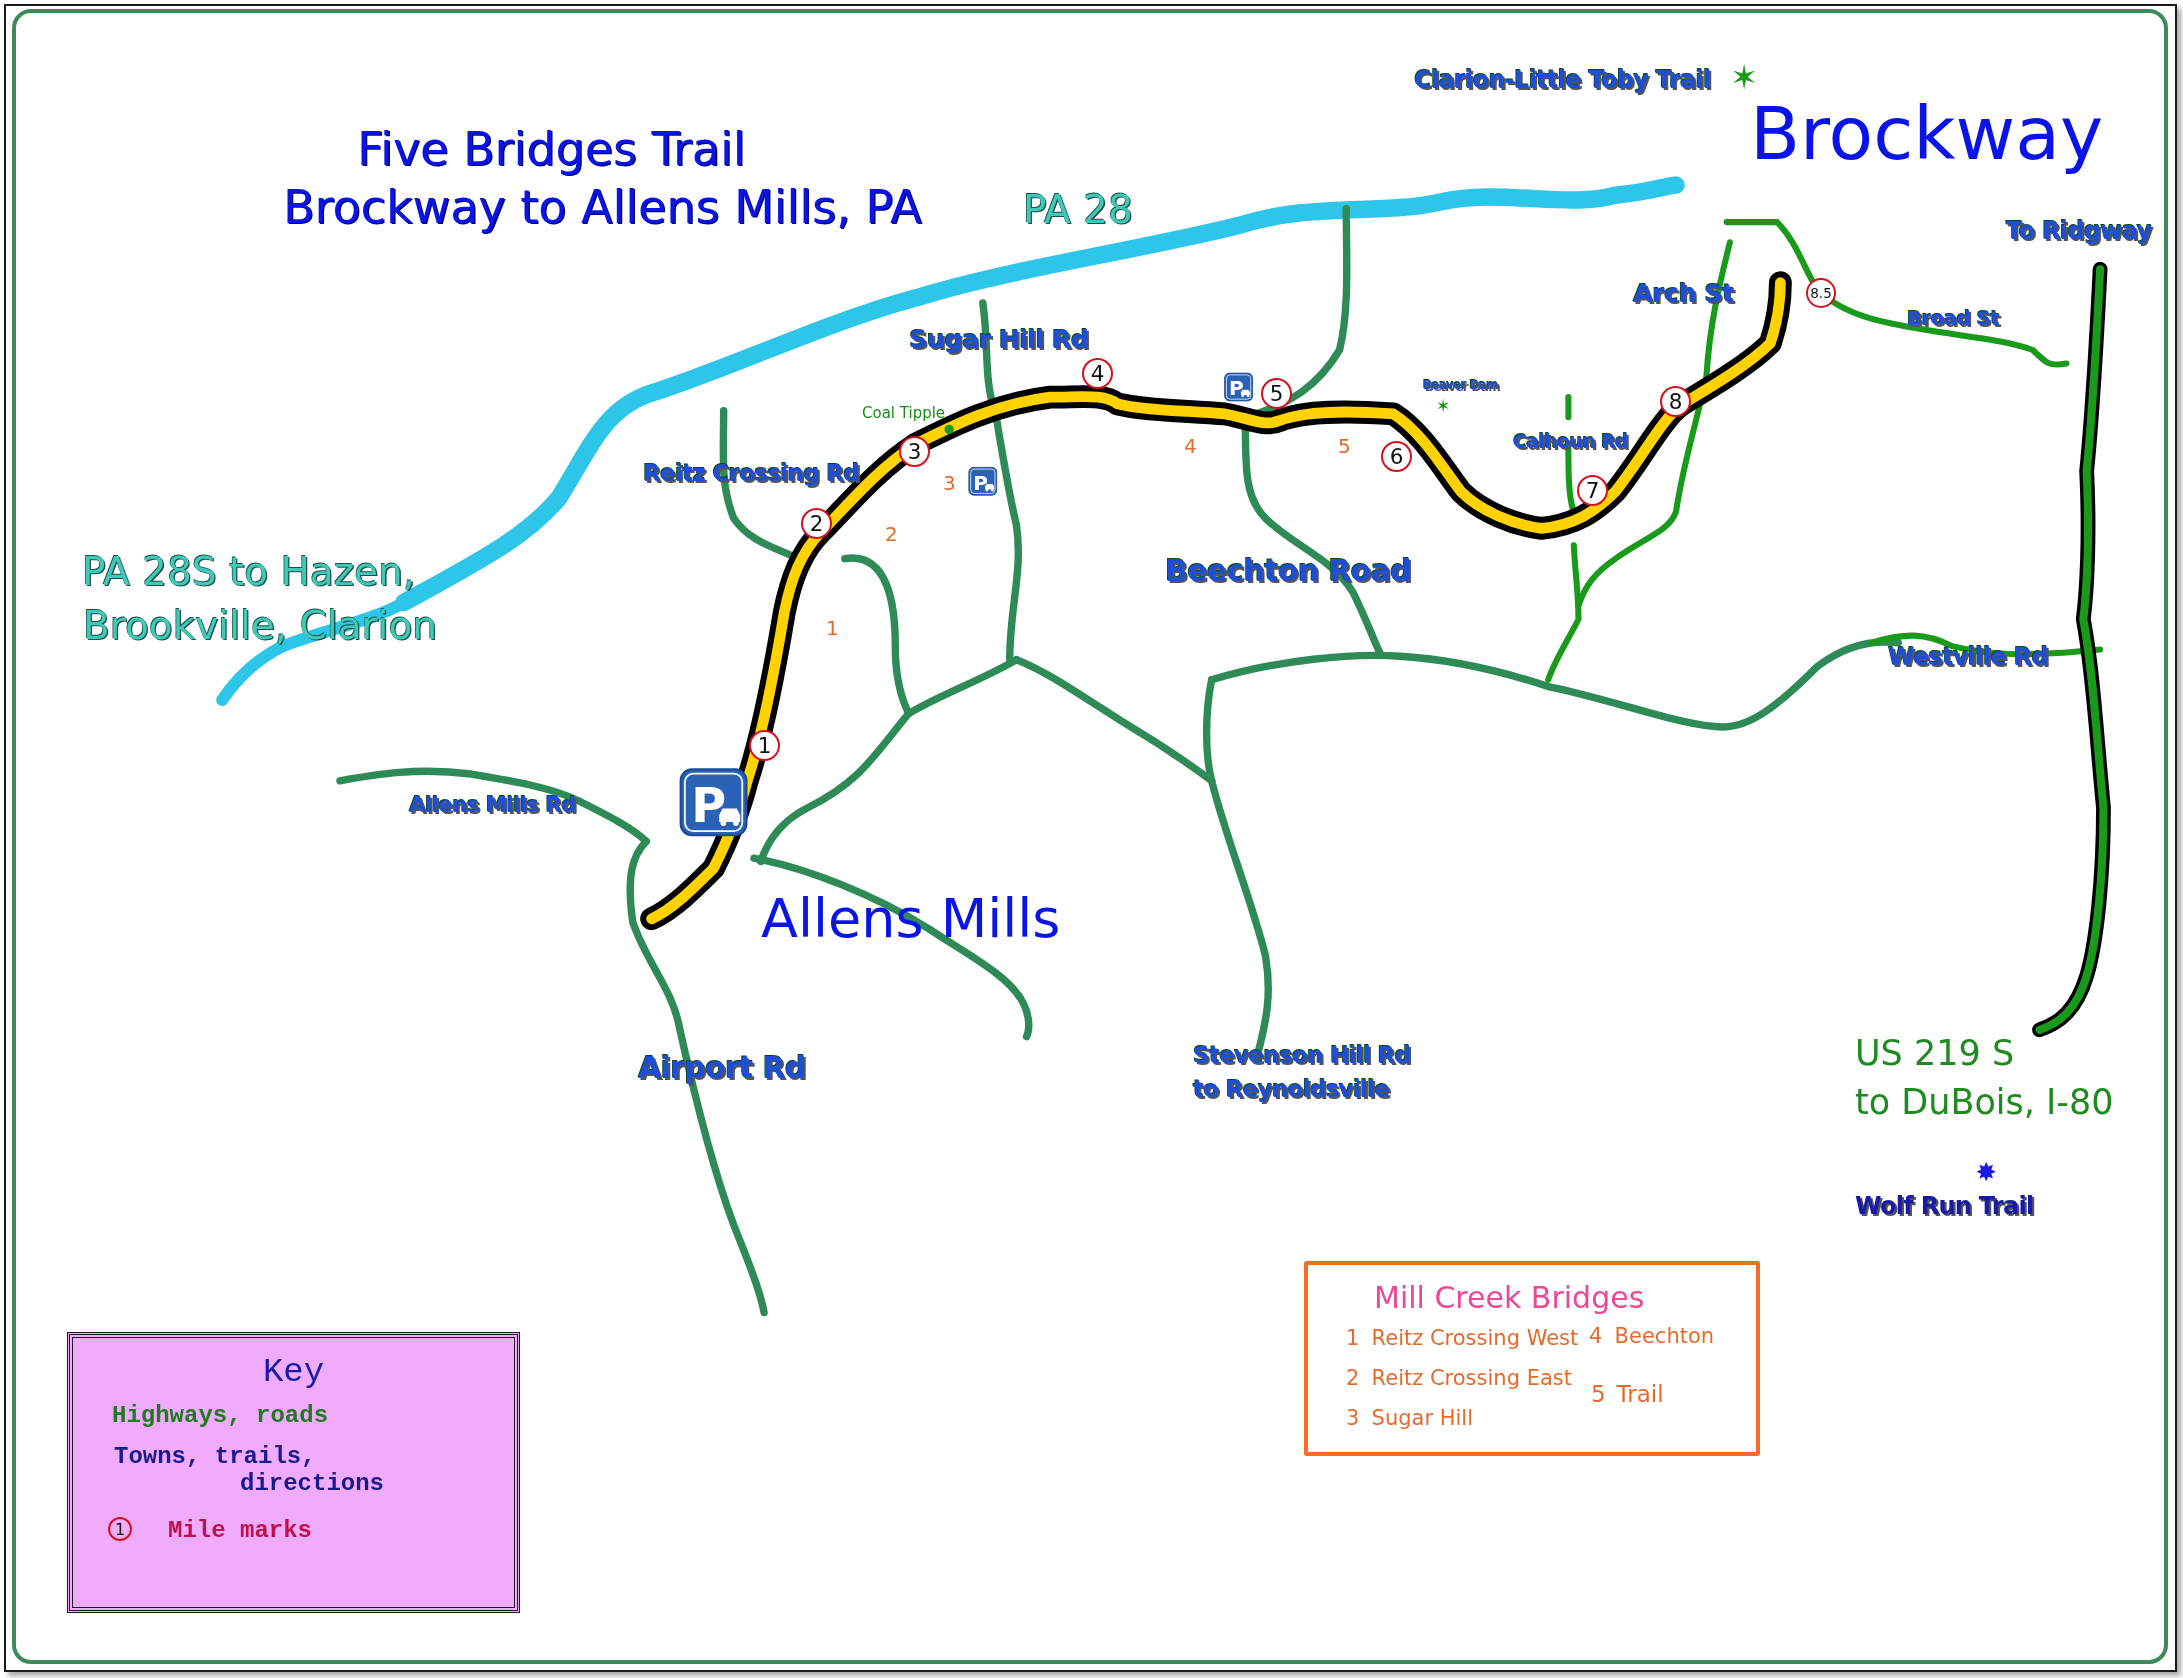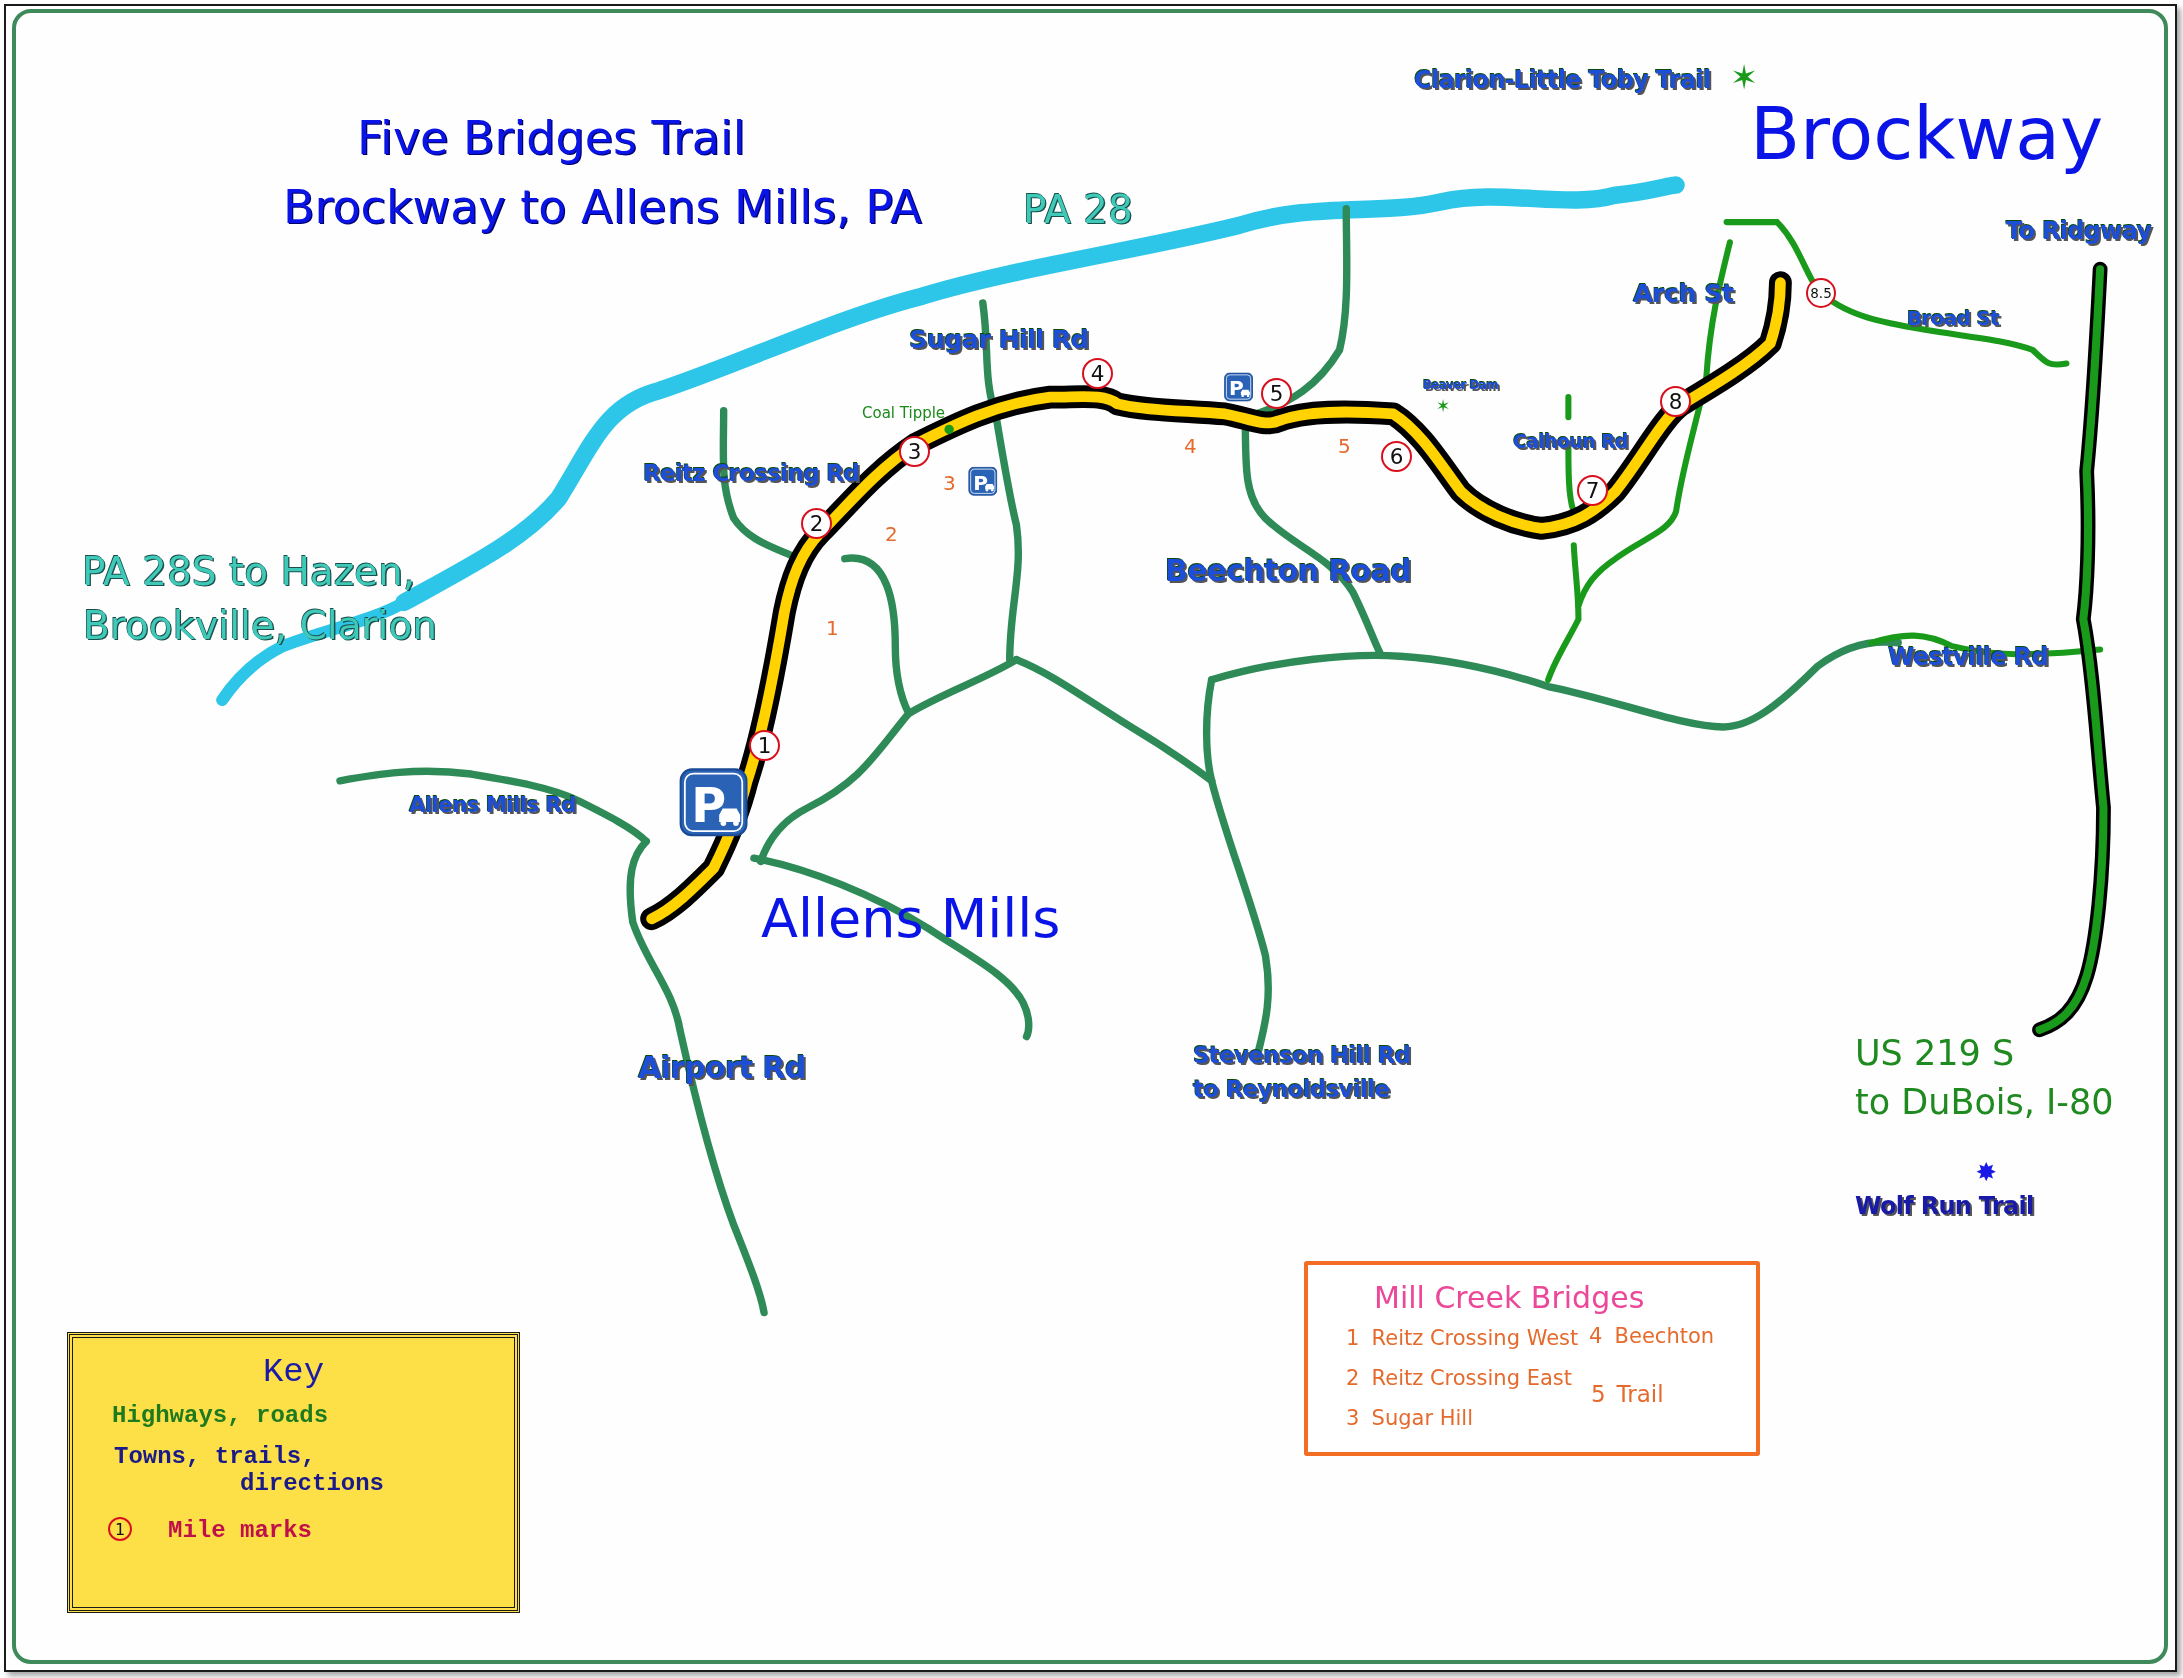--- a/index.html
+++ b/index.html
@@ -13,21 +13,21 @@
     border: 4px solid #3f8a5a; border-radius: 19px; background: #fefefe;
   }
   svg#map { position: absolute; left: 0; top: 0; width: 2183px; height: 1678px; }
   .lbl { position: absolute; white-space: nowrap; font-family: "DejaVu Sans", sans-serif; }
   .road-label { color: #1d4ed8; font-weight: bold; text-shadow: 2px 2px 0 #555, -0.7px -0.7px 0 #0a4a0a; letter-spacing: -0.7px; }
   .town-label { color: #0a14e6; }
   .hw-label { color: #3fc9b8; text-shadow: 1.3px 1.3px 0 #1a4f4a, -0.7px -0.7px 0 #1a4f4a; }
   .title { color: #0a14e6; font-size: 46px; text-shadow: 1.3px 1.3px 0 #00006a; }
   .dir-label { color: #1f8a1f; font-size: 35px; }
   .seg-num { color: #e46a2e; font-size: 20px; }
-  .key-box { position: absolute; left: 67px; top: 1332px; width: 447px; height: 275px; border: 3.4px double #1a1a1a; outline: 1.3px solid #1a1a1a; outline-offset: -6.7px; background: #fde047; }
+  .key-box { position: absolute; left: 67px; top: 1332px; width: 447px; height: 275px; border: 3.4px double #1a1a1a; outline: 1.3px solid #1a1a1a; outline-offset: -6.7px; background: #f0abfc; }
   .key-title { position: absolute; left: 0; width: 100%; top: 17.5px; text-align: center; color: #1a1aa8; font-family: "Liberation Mono", monospace; font-size: 34px; }
   .key-item { position: absolute; font-family: "Liberation Mono", monospace; font-weight: bold; font-size: 24px; }
   .bridges-box { position: absolute; left: 1304px; top: 1261px; width: 448px; height: 187px; border: 4.7px solid #f36d25; border-radius: 2.7px; background: #fff; }
   .bridges-title { position: absolute; left: 66px; top: 15px; color: #ec4899; font-size: 30px; }
   .bridge-item { position: absolute; color: #e56a2c; font-size: 21px; }
   .bridge-num { display: inline-block; width: 25.6px; }
 </style>
 </head>
 <body>
 
@@ -121,21 +121,21 @@
   .mm { width: 31px; height: 31px; border-radius: 50%; background: #fff; border: 2.7px solid #d8101e; color: #111; font-size: 21.5px; display: flex; align-items: center; justify-content: center; box-sizing: border-box; }
   .mm-small { width: 30px; height: 30px; font-size: 13.5px; border-width: 2px; }
 </style>
 
 <div class="lbl seg-num" style="left:826px;top:616px;">1</div>
 <div class="lbl seg-num" style="left:885px;top:522px;">2</div>
 <div class="lbl seg-num" style="left:943px;top:471px;">3</div>
 <div class="lbl seg-num" style="left:1184px;top:434px;">4</div>
 <div class="lbl seg-num" style="left:1338px;top:434px;">5</div>
 
-<div class="lbl title" style="left:357px;top:111px;text-align:center;">Five Bridges Trail</div>
+<div class="lbl title" style="left:357px;top:122px;text-align:center;">Five Bridges Trail</div>
 <div class="lbl title" style="left:283px;top:180px;">Brockway to Allens Mills, PA</div>
 
 <div class="lbl town-label" style="left:1750px;top:91px;font-size:73px;">Brockway</div>
 <div class="lbl town-label" style="left:761px;top:887px;font-size:54px;">Allens Mills</div>
 
 <div class="lbl hw-label" style="left:1023px;top:187px;font-size:39px;">PA 28</div>
 <div class="lbl hw-label" style="left:82px;top:549px;font-size:39px;">PA 28S to Hazen,</div>
 <div class="lbl hw-label" style="left:83px;top:603px;font-size:39px;">Brookville, Clarion</div>
 <div class="lbl dir-label" style="left:1855px;top:1033px;">US 219 S</div>
 <div class="lbl dir-label" style="left:1855px;top:1082px;">to DuBois, I-80</div>

